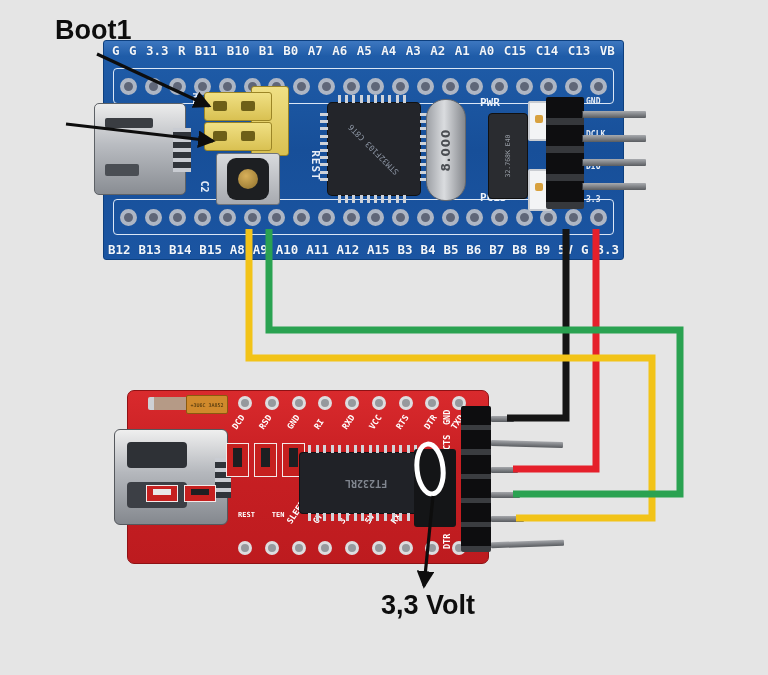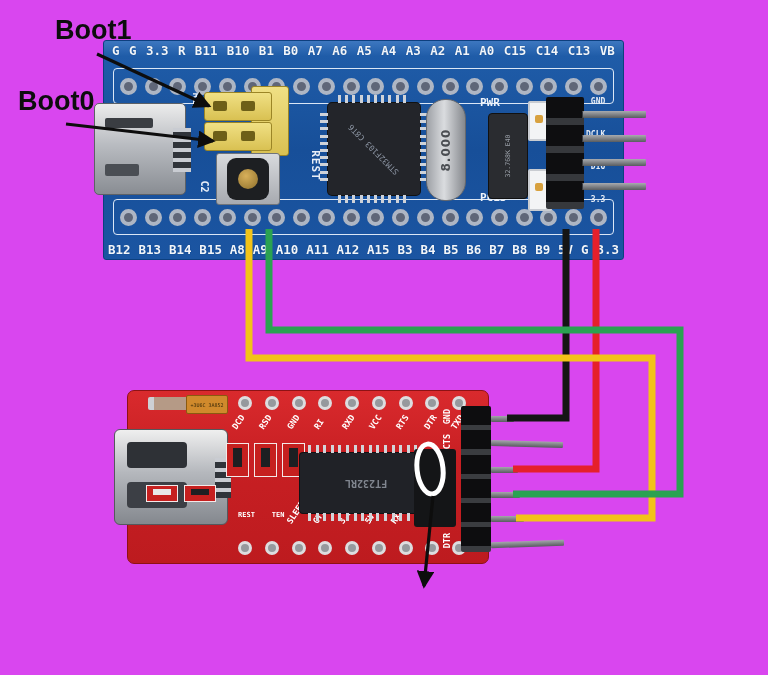--- a/index.html
+++ b/index.html
@@ -1,17 +1,17 @@
 <!DOCTYPE html>
 <html><head>
 <meta charset="utf-8">
 <style>
   html,body{margin:0;padding:0;background:#fff;}
-  .stage{position:relative;width:768px;height:675px;background:#d946ef;overflow:hidden;
-         font-family:"DejaVu Sans",sans-serif;text-align:right;}
+  .stage{position:relative;width:768px;height:675px;background:#e5e5e5;overflow:hidden;
+         font-family:"DejaVu Sans",sans-serif;}
   
   .ann{position:absolute;z-index:60;font-family:"Liberation Sans",sans-serif;
        font-weight:bold;font-size:27px;color:#0d0d0d;letter-spacing:0;}
   #boot1{left:55px;top:15px;}
   #boot0{left:18px;top:86px;}
   #volt{left:381px;top:590px;}
   
   .bluepill{position:absolute;left:103px;top:40px;width:519px;height:218px;z-index:10;
     background:linear-gradient(180deg,#3d77c0 0%,#1f5ca8 7%,#174f99 50%,#1b55a2 100%);
     border:1px solid #0d3f7e;border-radius:3px;}
@@ -124,21 +124,21 @@
   .overlay{position:absolute;left:0;top:0;z-index:40;pointer-events:none;}
   .wire{fill:none;stroke-width:7;stroke-linejoin:miter;stroke-linecap:butt;}
   .arrowline{stroke:#0d0d0d;stroke-width:3.2;fill:none;}
 </style>
 </head>
 <body>
 
 <div class="stage">
 
   <div class="ann" id="boot1">Boot1</div>
-  <div class="ann" id="boot0">Boot0</div>
+  <div class="ann" id="volt">3,3 Volt</div>
 
   <div class="bluepill">
 
     <div class="bp-row bp-toprow">
         <span class="bp-lab">G</span>
         <span class="bp-lab">G</span>
         <span class="bp-lab">3.3</span>
         <span class="bp-lab">R</span>
         <span class="bp-lab">B11</span>
         <span class="bp-lab">B10</span>

